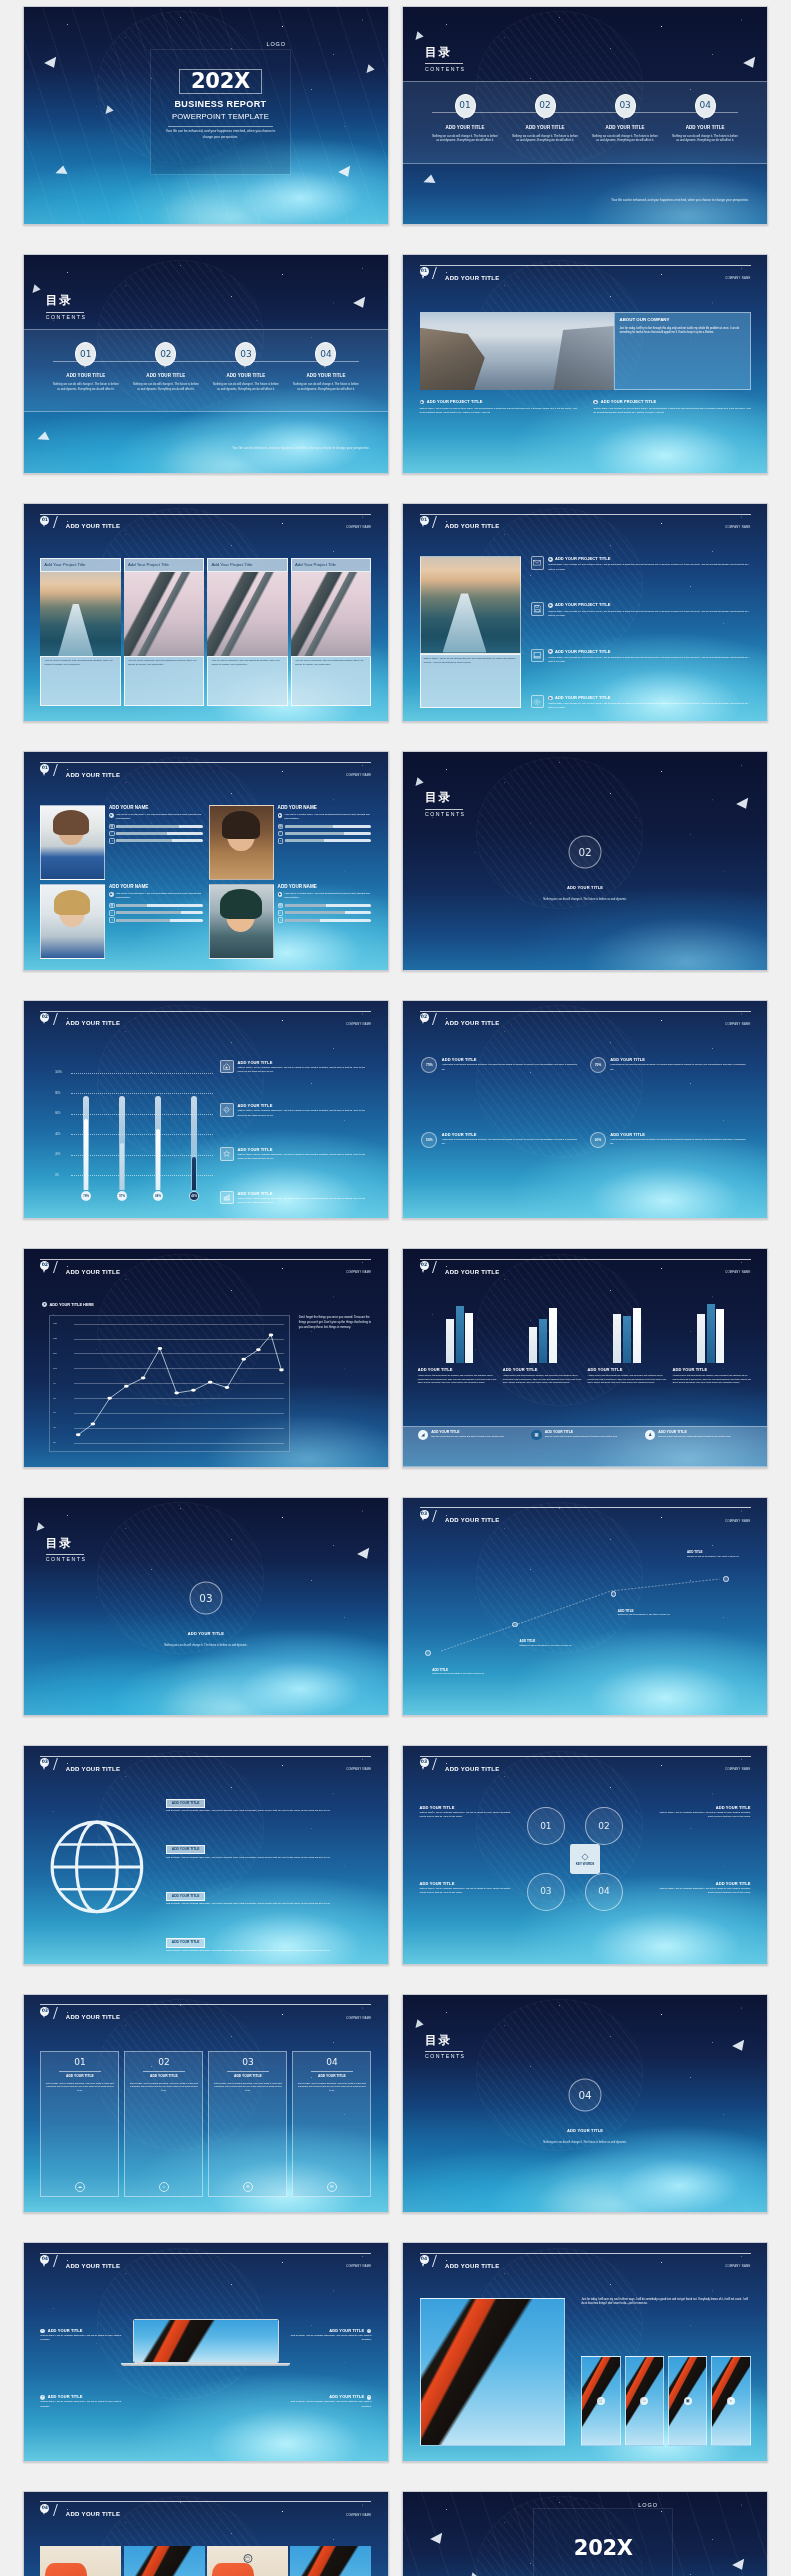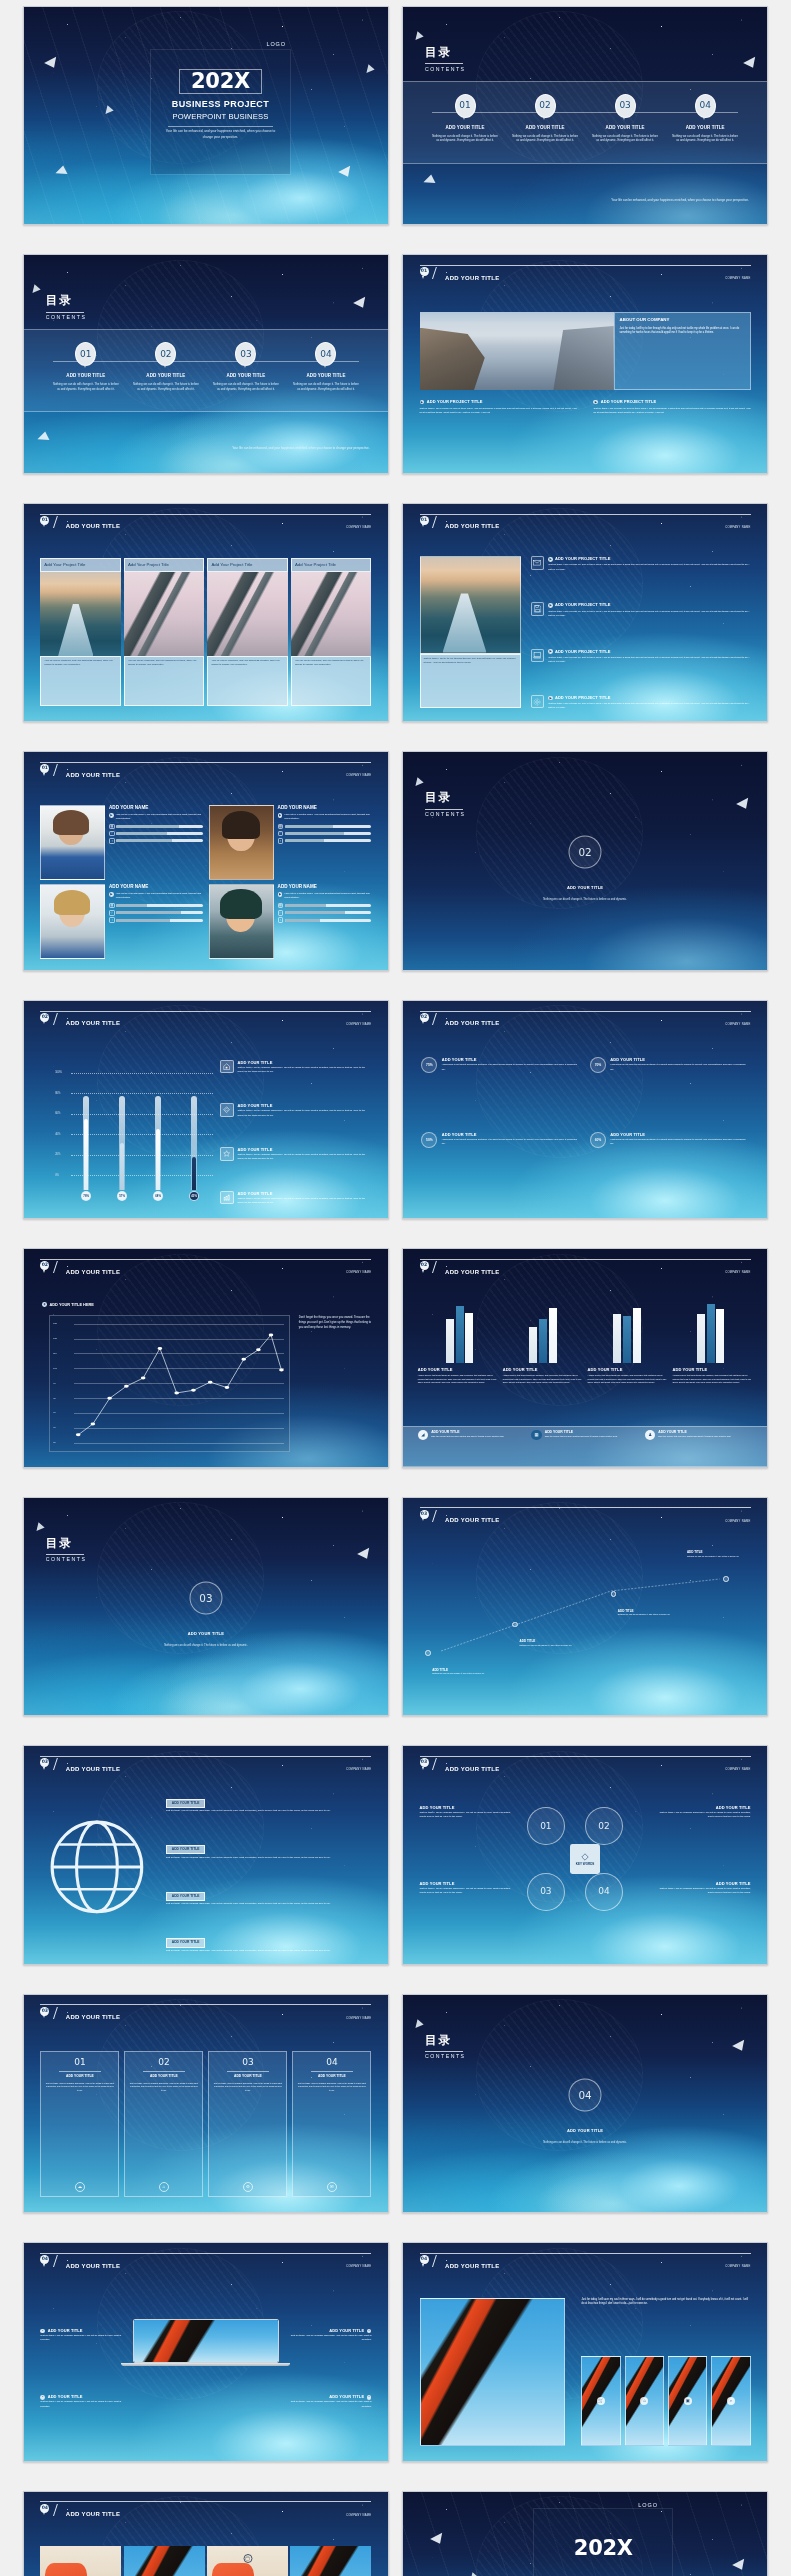--- a/index.html
+++ b/index.html
@@ -370,22 +370,22 @@
     <div class="plane a" style="left:6%;top:22%"></div>
     <div class="plane b" style="left:22%;top:46%"></div>
     <div class="plane c" style="left:9%;top:74%"></div>
     <div class="plane b" style="right:4%;top:27%"></div>
     <div class="plane a" style="right:10%;top:72%"></div>
     <div class="title-logo">LOGO</div>
     <div class="title-box">
       <div class="year-frame">
         <div class="year">202X</div>
       </div>
-      <div class="t-main">BUSINESS PROJECT</div>
-      <div class="t-sub">POWERPOINT BUSINESS</div>
+      <div class="t-main">BUSINESS REPORT</div>
+      <div class="t-sub">POWERPOINT TEMPLATE</div>
       <div class="t-rule"></div>
       <div class="t-tag">Your life can be enhanced, and your happiness enriched, when you choose to change your perspective.</div>
     </div>
   </div>
 
   <div class="slide">
     <div class="bg dark"></div>
     <div class="watermark"></div>
     <div class="plane b" style="left:3%;top:12%"></div>
     <div class="plane a" style="right:3%;top:22%"></div>

